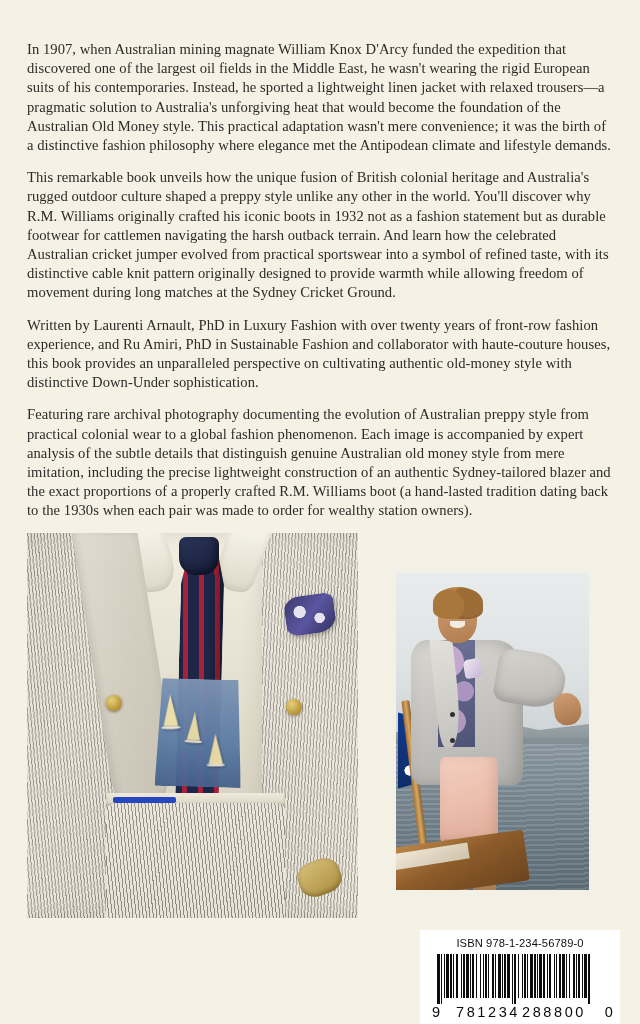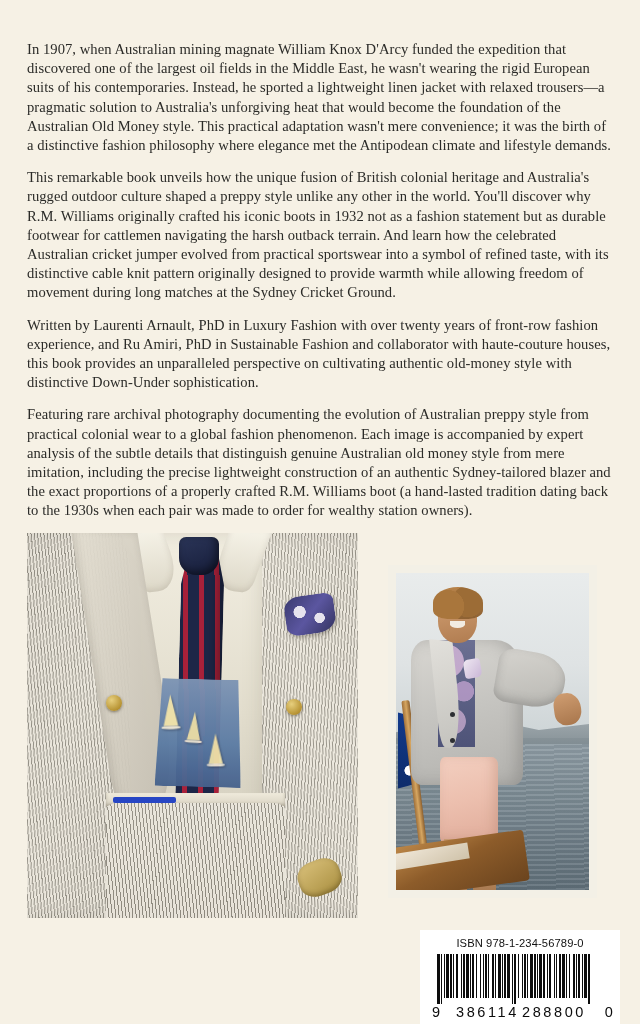--- a/index.html
+++ b/index.html
@@ -632,19 +632,19 @@
         <i class="w" style="width: 2px;"></i>
         <i style="width: 1px;"></i>
         <i class="w" style="width: 1px;"></i>
         <i style="width: 3px;"></i>
         <i class="w g" style="width: 1px;"></i>
         <i class="g" style="width: 2px;"></i>
         <i class="w g" style="width: 1px;"></i>
       </div>
     <div class="barcode-digits">
       <span class="bd-lead">9</span>
-      <span class="bd-left">386114</span>
+      <span class="bd-left">781234</span>
       <span class="bd-right">288800</span>
       <span class="bd-trail">0</span>
     </div>
   </div>
 
 </div>
 
 </body></html>

